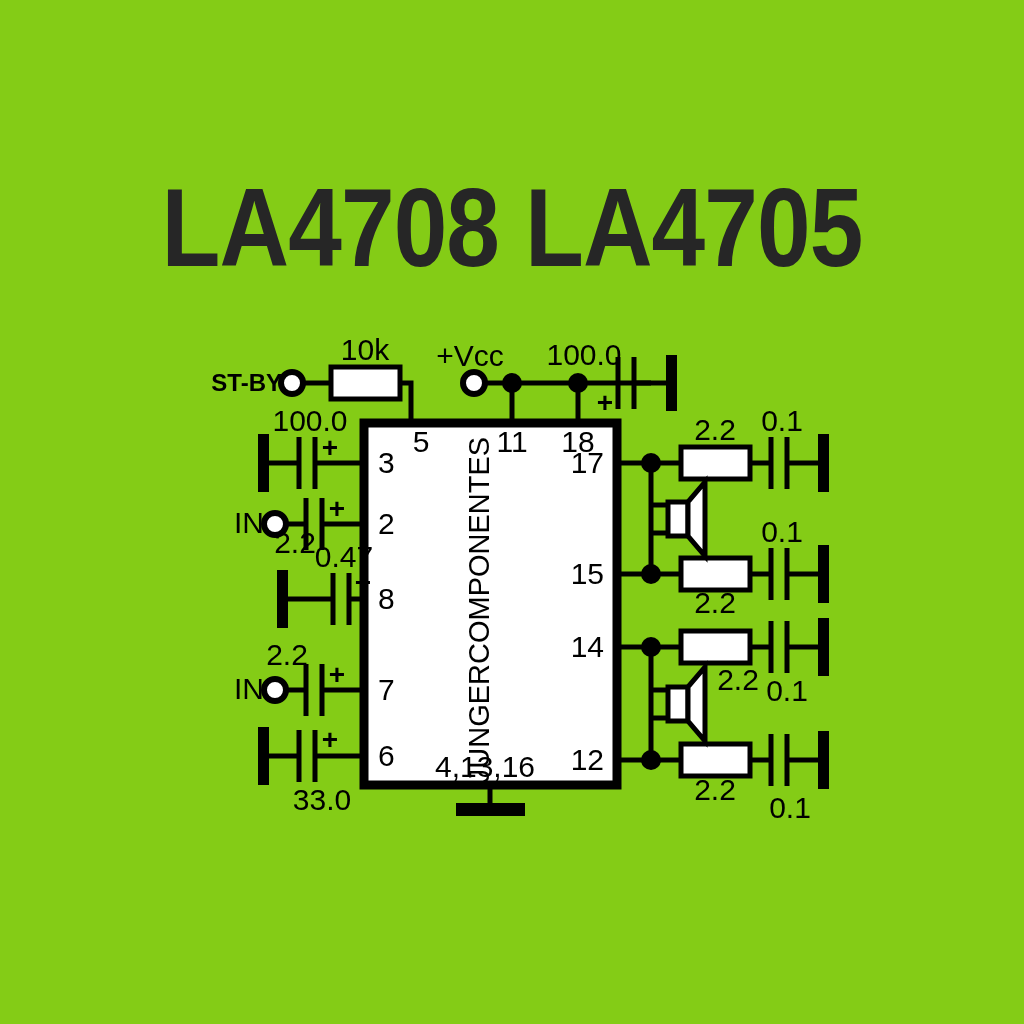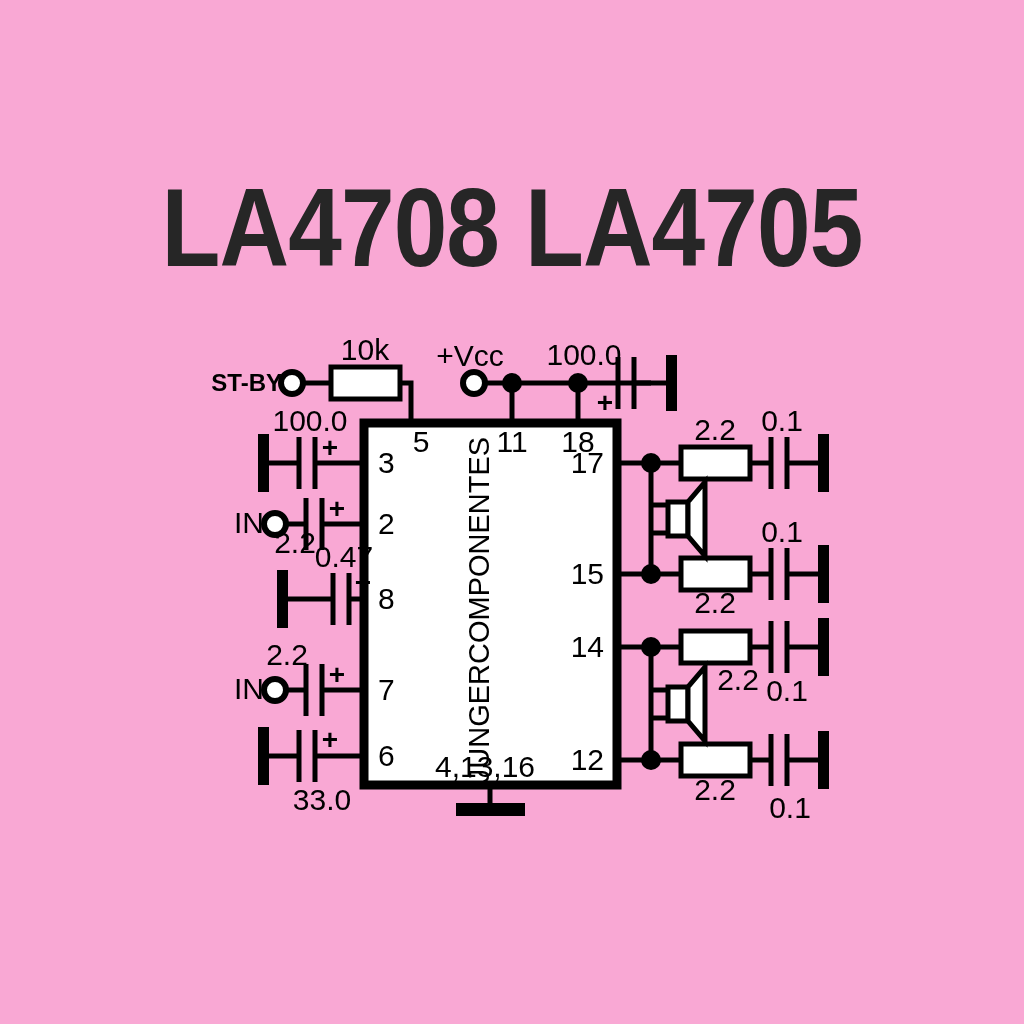--- a/index.html
+++ b/index.html
@@ -10,21 +10,21 @@
   body {
     width: 1024px;
     height: 1024px;
     overflow: hidden;
     font-family: "Liberation Sans", sans-serif;
   }
   #page {
     position: relative;
     width: 1024px;
     height: 1024px;
-    background: #f9a8d4;
+    background: #84cc16;
   }
   #title {
     position: absolute;
     left: 0;
     top: 168px;
     width: 1024px;
     text-align: center;
     font-family: "Liberation Sans", sans-serif;
     font-weight: bold;
     font-size: 112px;

